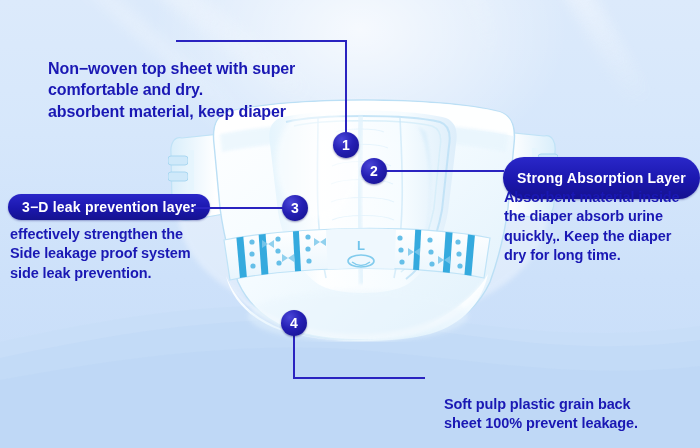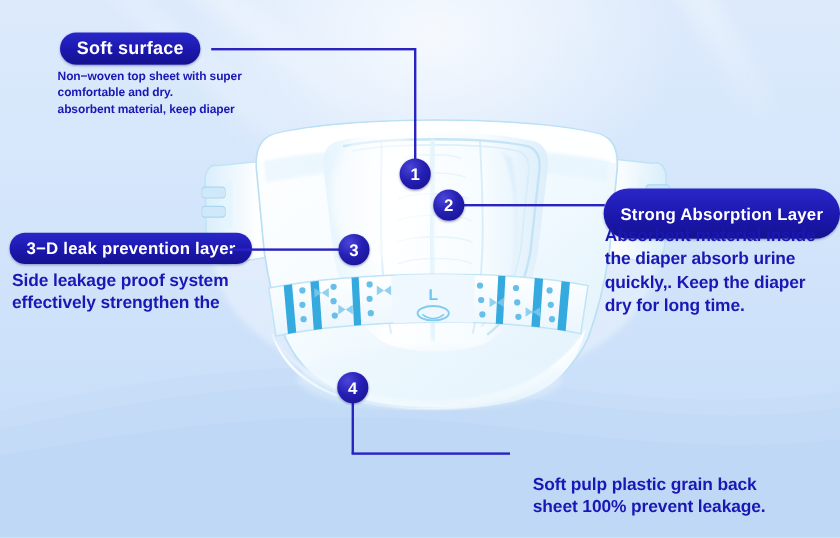--- a/index.html
+++ b/index.html
@@ -246,45 +246,43 @@
   <div class="line lh" style="left:190px;top:207px;width:104px;"></div>
 
   <div class="line lv" style="left:293px;top:322px;height:56px;"></div>
   <div class="line lh" style="left:293px;top:377px;width:132px;"></div>
 
   <div class="marker" style="left:333px;top:132px;">1</div>
   <div class="marker" style="left:361px;top:158px;">2</div>
   <div class="marker" style="left:282px;top:195px;">3</div>
   <div class="marker" style="left:281px;top:310px;">4</div>
 
-  <div class="pill" style="left:50px;top:27px;height:27px;font-size:15px;">
-    <span>Soft surface</span>
-  </div>
-  <div class="desc" style="left:48px;top:58px;width:300px;font-size:10px;">
+  <div class="desc" style="left:48px;top:58px;width:300px;font-size:16px;">
     <div>Non−woven top sheet with super</div>
     <div>comfortable and dry.</div>
     <div>absorbent material, keep diaper</div>
   </div>
 
   <div class="pill" style="left:503px;top:157px;height:42px;font-size:14px;">
     <span>Strong Absorption Layer</span>
   </div>
   <div class="desc" style="left:504px;top:188px;width:200px;font-size:14.5px;">
     <div>Absorbent material inside</div>
     <div>the diaper absorb urine</div>
     <div>quickly,. Keep the diaper</div>
     <div>dry for long time.</div>
   </div>
 
   <div class="pill" style="left:8px;top:194px;height:26px;font-size:14px;">
     <span>3−D leak prevention layer</span>
   </div>
   <div class="desc" style="left:10px;top:225px;width:250px;font-size:14.5px;">
+    <div>effectively strengthen the</div>
     <div>Side leakage proof system</div>
-    <div>effectively strengthen the</div>
+    <div>side leak prevention.</div>
   </div>
 
   <div class="desc" style="left:444px;top:395px;width:270px;font-size:14.5px;">
     <div>Soft pulp plastic grain back</div>
     <div>sheet 100% prevent leakage.</div>
   </div>
 
 </div>
 
 </body></html>

